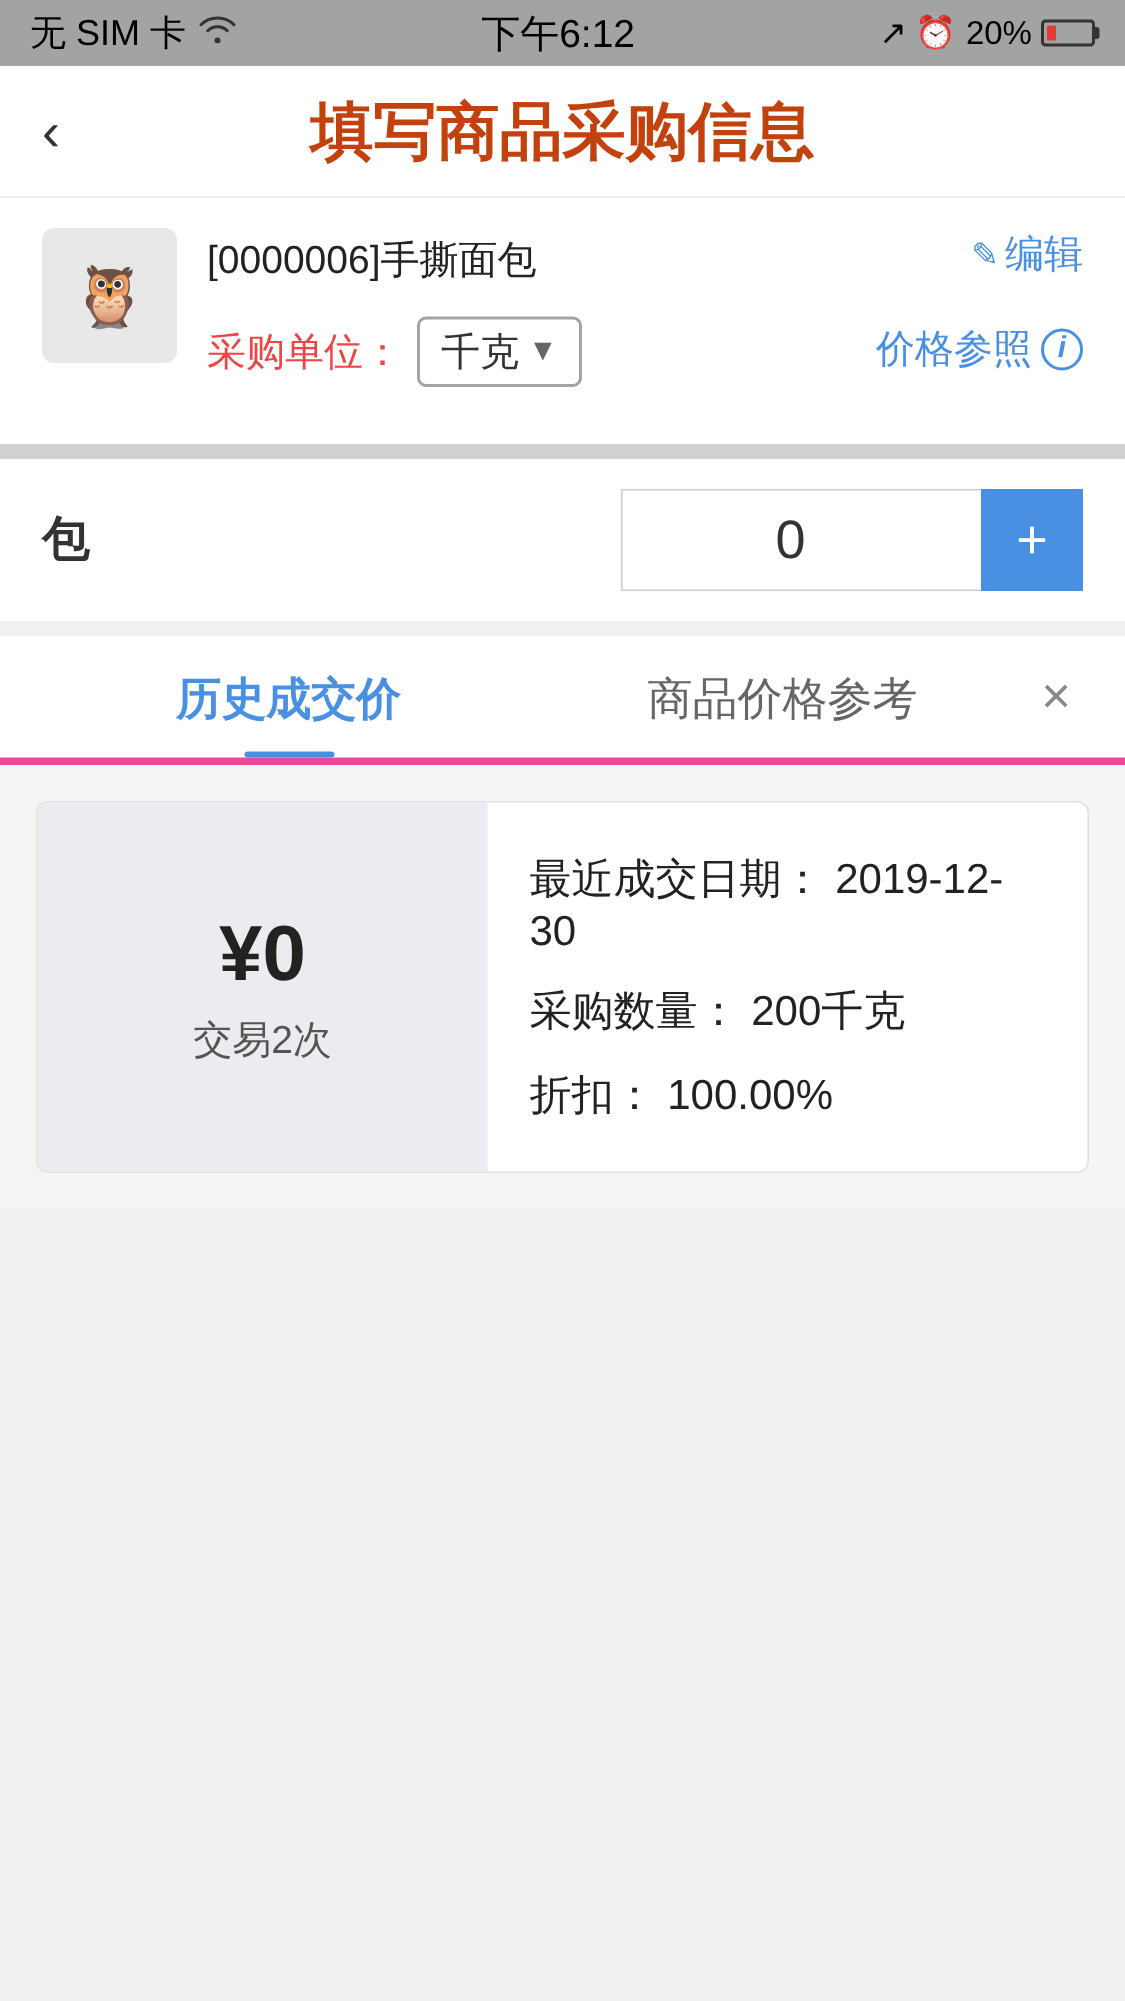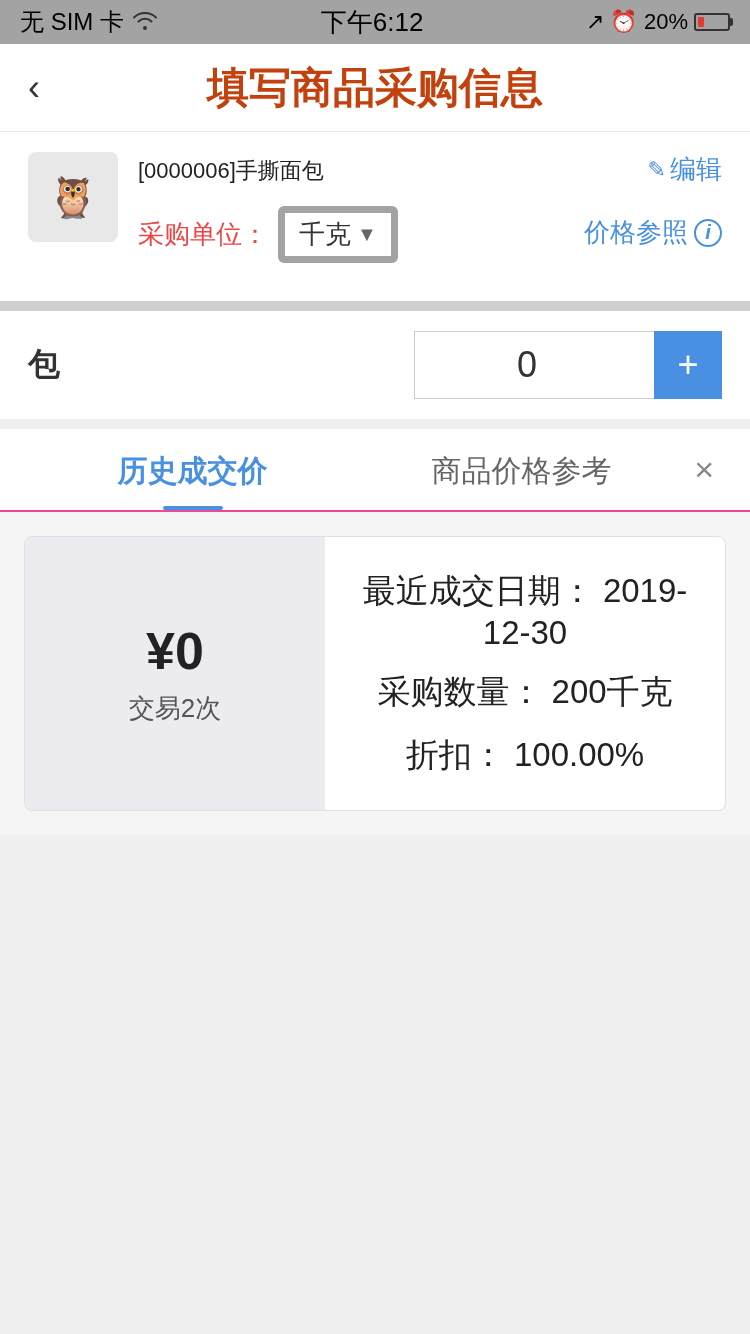--- a/index.html
+++ b/index.html
@@ -123,36 +123,36 @@
     }
     .owl-icon {
       font-size: 40px;
       color: #888;
     }
     .product-name-area {
       flex: 1;
       padding-top: 4px;
     }
     .product-name {
-      font-size: 22px;
+      font-size: 26px;
       color: #222;
       font-weight: 500;
       margin-bottom: 20px;
     }
     .purchase-unit-row {
       display: flex;
       align-items: center;
       gap: 10px;
     }
     .purchase-unit-label {
       font-size: 26px;
       color: #ef4444;
     }
     .unit-select {
-      border: 7px solid #a3a3a3;
+      border: 2px solid #a3a3a3;
       border-radius: 6px;
       padding: 4px 14px;
       font-size: 26px;
       color: #333;
       display: flex;
       align-items: center;
       gap: 6px;
       background: #fff;
     }
     .unit-select-arrow {
@@ -250,21 +250,21 @@
       font-size: 36px;
       color: #fff;
       cursor: pointer;
     }
 
     
     .tab-bar {
       background: #fff;
       display: flex;
       align-items: center;
-      border-bottom: 2px solid #ec4899;
+      border-bottom: 5px solid #ec4899;
       padding: 0 28px;
       position: relative;
       margin-top: 10px;
     }
     .tab-item {
       flex: 1;
       text-align: center;
       padding: 22px 0 18px;
       font-size: 30px;
       color: #666;
@@ -327,23 +327,22 @@
     }
     .history-detail-section {
       flex: 1;
       padding: 32px 28px;
       display: flex;
       flex-direction: column;
       gap: 18px;
       justify-content: center;
     }
     .history-detail-row {
-      font-size: 33px;
+      font-size: 28px;
       color: #333;
-      text-align: center;
     }
     .history-detail-row span {
       color: #222;
     }
   </style>
 </head>
 <body>
 
 <div class="status-bar">
   <div class="status-left">

